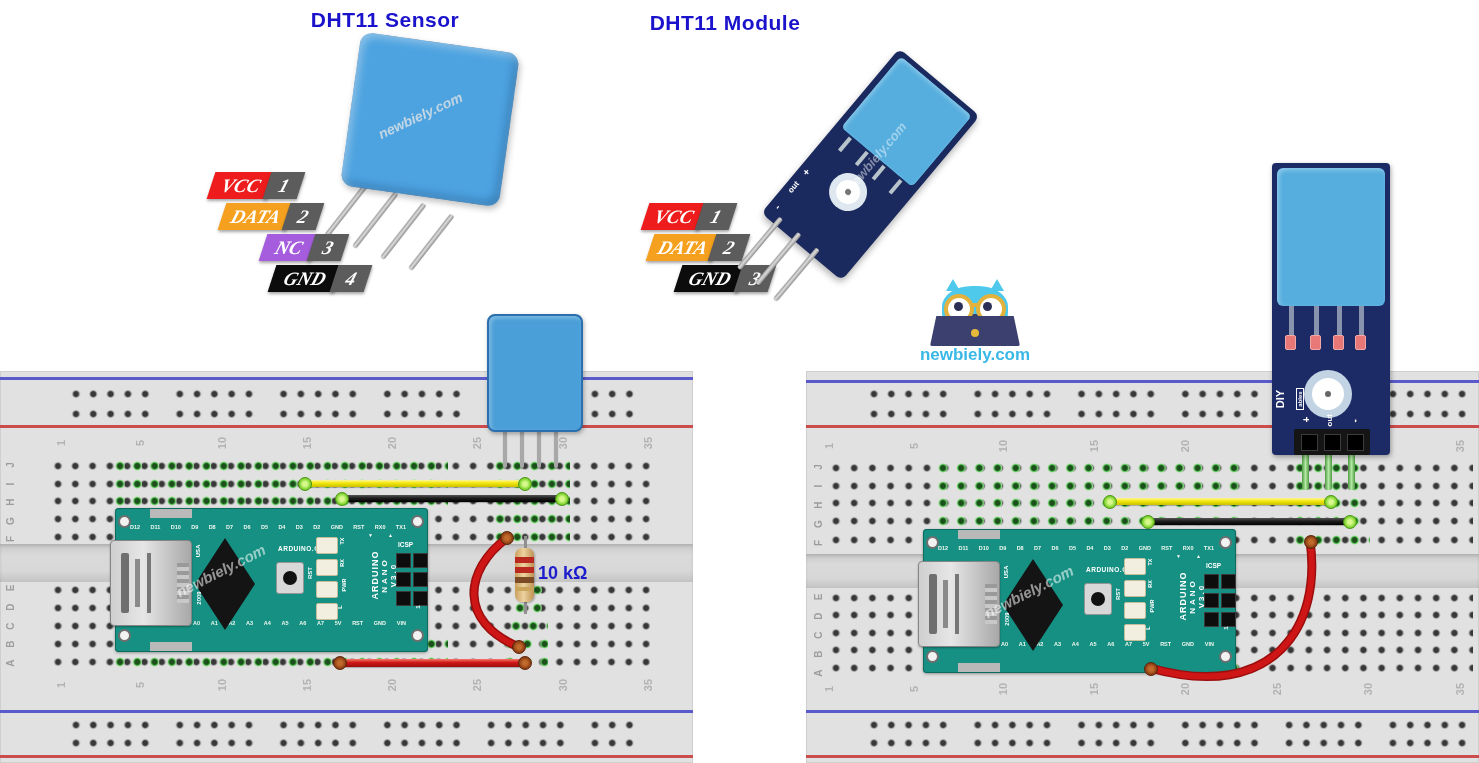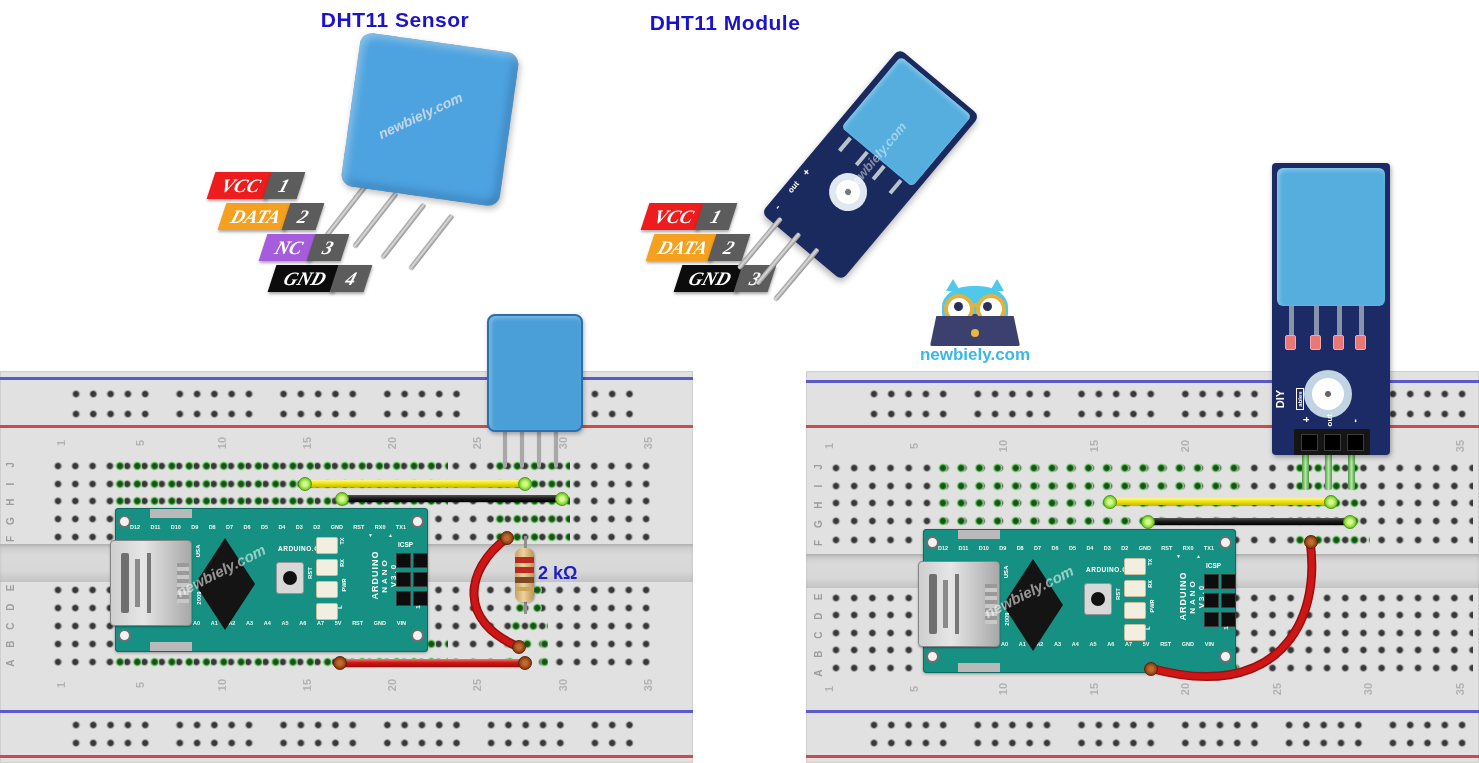--- a/index.html
+++ b/index.html
@@ -82,21 +82,21 @@
 
   
   .res-band{position:absolute;left:0;width:100%;height:6px;}
 
   
   .logo-text{position:absolute;font:bold 17px "Liberation Sans",sans-serif;color:#39b8e6;text-align:center;}
 </style>
 </head>
 <body>
 
-<div class="diagram-title" style="left:275px;top:8px;">DHT11 Sensor</div>
+<div class="diagram-title" style="left:265px;top:8px;">DHT11 Sensor</div>
 <div class="diagram-title" style="left:605px;top:11px;">DHT11 Module</div>
 
 <div>
   <div class="abs pin-metal" style="left:366px;top:182px;width:5px;height:68px;transform:rotate(38deg);transform-origin:top center;"></div>
   <div class="abs pin-metal" style="left:394px;top:193px;width:5px;height:68px;transform:rotate(38deg);transform-origin:top center;"></div>
   <div class="abs pin-metal" style="left:422px;top:204px;width:5px;height:68px;transform:rotate(38deg);transform-origin:top center;"></div>
   <div class="abs pin-metal" style="left:450px;top:215px;width:5px;height:68px;transform:rotate(38deg);transform-origin:top center;"></div>
   <div class="abs grid-photo" style="left:350px;top:42px;width:160px;height:155px;background-color:#4da3e0;border-radius:12px;transform:rotate(8deg);box-shadow:inset 3px 3px 8px rgba(255,255,255,.4), inset -4px -4px 10px rgba(0,40,90,.3), 2px 3px 6px rgba(0,0,0,.25);"></div>
   <div class="abs" style="left:372px;top:95px;width:150px;font:italic bold 14px 'Liberation Sans',sans-serif;color:rgba(215,222,228,.85);transform:rotate(-25deg);z-index:3;">newbiely.com</div>
 </div>
@@ -537,21 +537,21 @@
 
 <div>
   <div class="abs" style="left:524px;top:536px;width:3px;height:78px;background:#909090;z-index:21;"></div>
   <div class="abs" style="left:515px;top:548px;width:19px;height:54px;background:linear-gradient(90deg,#caa05e,#ecd2a0 45%,#c09252);border-radius:7px;z-index:22;box-shadow:1px 1px 2px rgba(0,0,0,.3);">
     <div class="res-band" style="top:9px;background:#b9291f;"></div>
     <div class="res-band" style="top:19px;background:#b9291f;"></div>
     <div class="res-band" style="top:29px;background:#7c4a24;"></div>
     <div class="res-band" style="top:39px;background:#c9a45a;height:4px;"></div>
   </div>
 </div>
-<div class="abs" style="left:538px;top:563px;font:bold 18px 'Liberation Sans',sans-serif;color:#1c1ccc;z-index:23;">2 kΩ</div>
+<div class="abs" style="left:538px;top:563px;font:bold 18px 'Liberation Sans',sans-serif;color:#1c1ccc;z-index:23;">10 kΩ</div>
 
 <div class="wire w-yellow" style="left:1108px;top:498px;width:224px;height:7px;"></div>
 <div class="node node-g" style="left:1103px;top:495px;"></div>
 <div class="node node-g" style="left:1324px;top:495px;"></div>
 <div class="wire w-black" style="left:1146px;top:518px;width:206px;height:7px;"></div>
 <div class="node node-g" style="left:1141px;top:515px;"></div>
 <div class="node node-g" style="left:1343px;top:515px;"></div>
 <div class="node node-r" style="left:1304px;top:535px;"></div>
 <div class="node node-r" style="left:1144px;top:662px;"></div>
 

